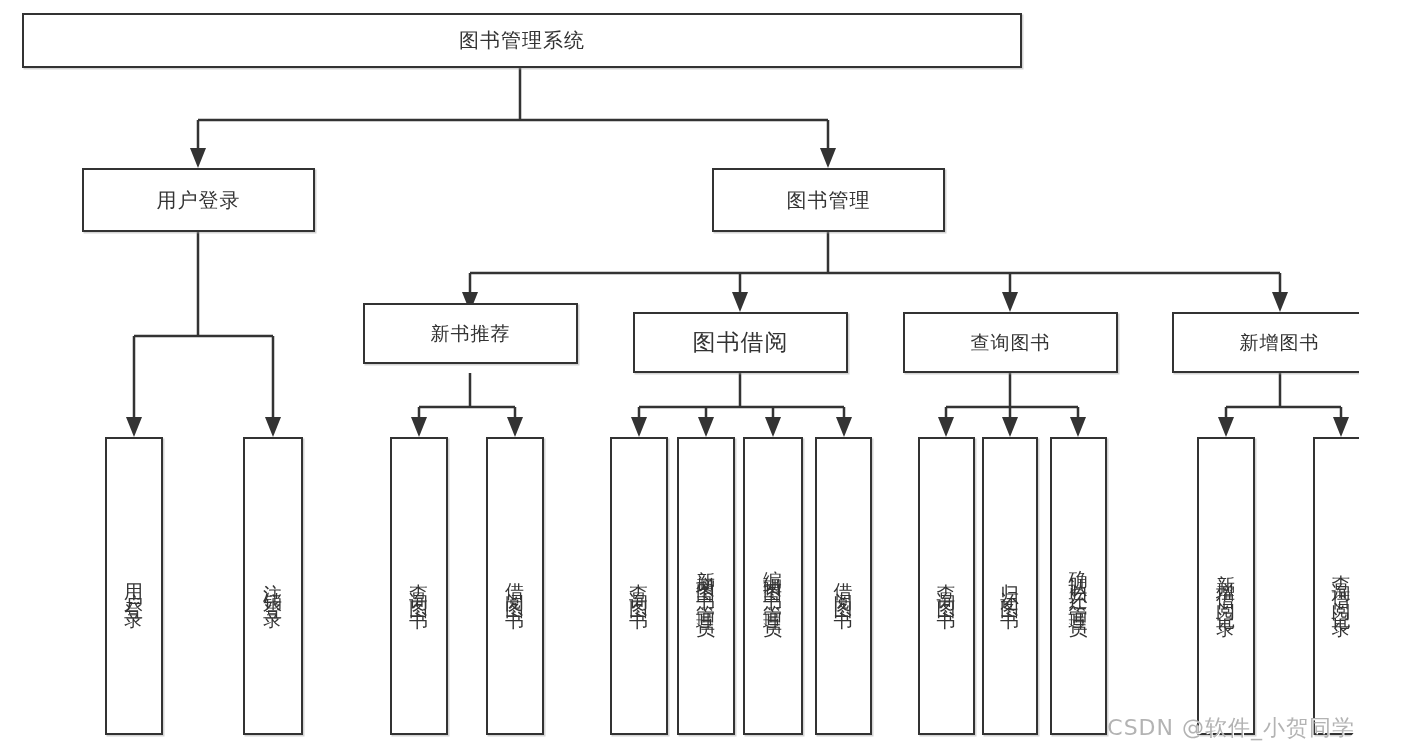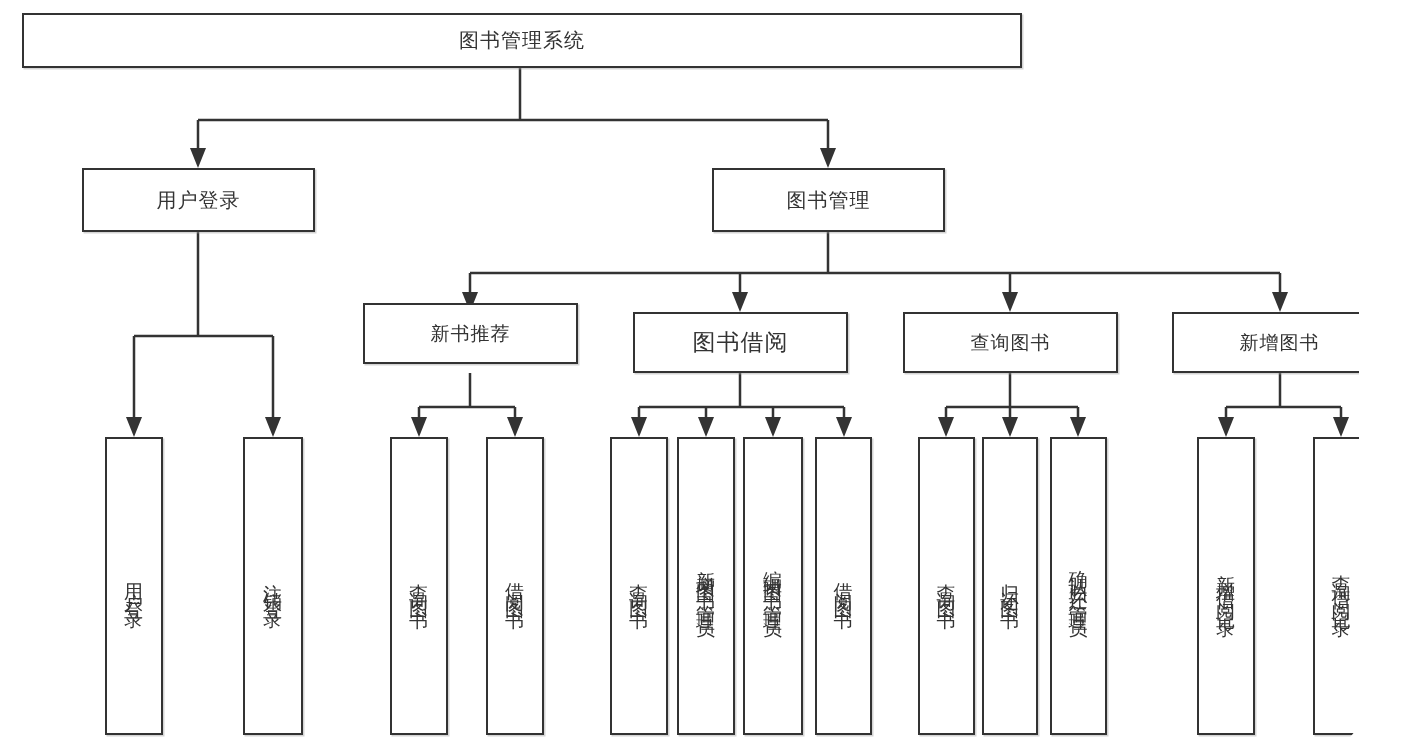--- a/index.html
+++ b/index.html
@@ -119,14 +119,15 @@
     <span class="vtext" style="letter-spacing:7px;">确认归还（管理员）</span>
   </div>
 
   <div class="leaf" style="left:1197px;width:58px;">
     <span class="vtext">新增借阅记录</span>
   </div>
   <div class="leaf" style="left:1313px;width:57px;">
     <span class="vtext">查询借阅记录</span>
   </div>
 
+  <div class="watermark">CSDN @软件_小贺同学</div>
 
 </div>
 
 </body></html>

